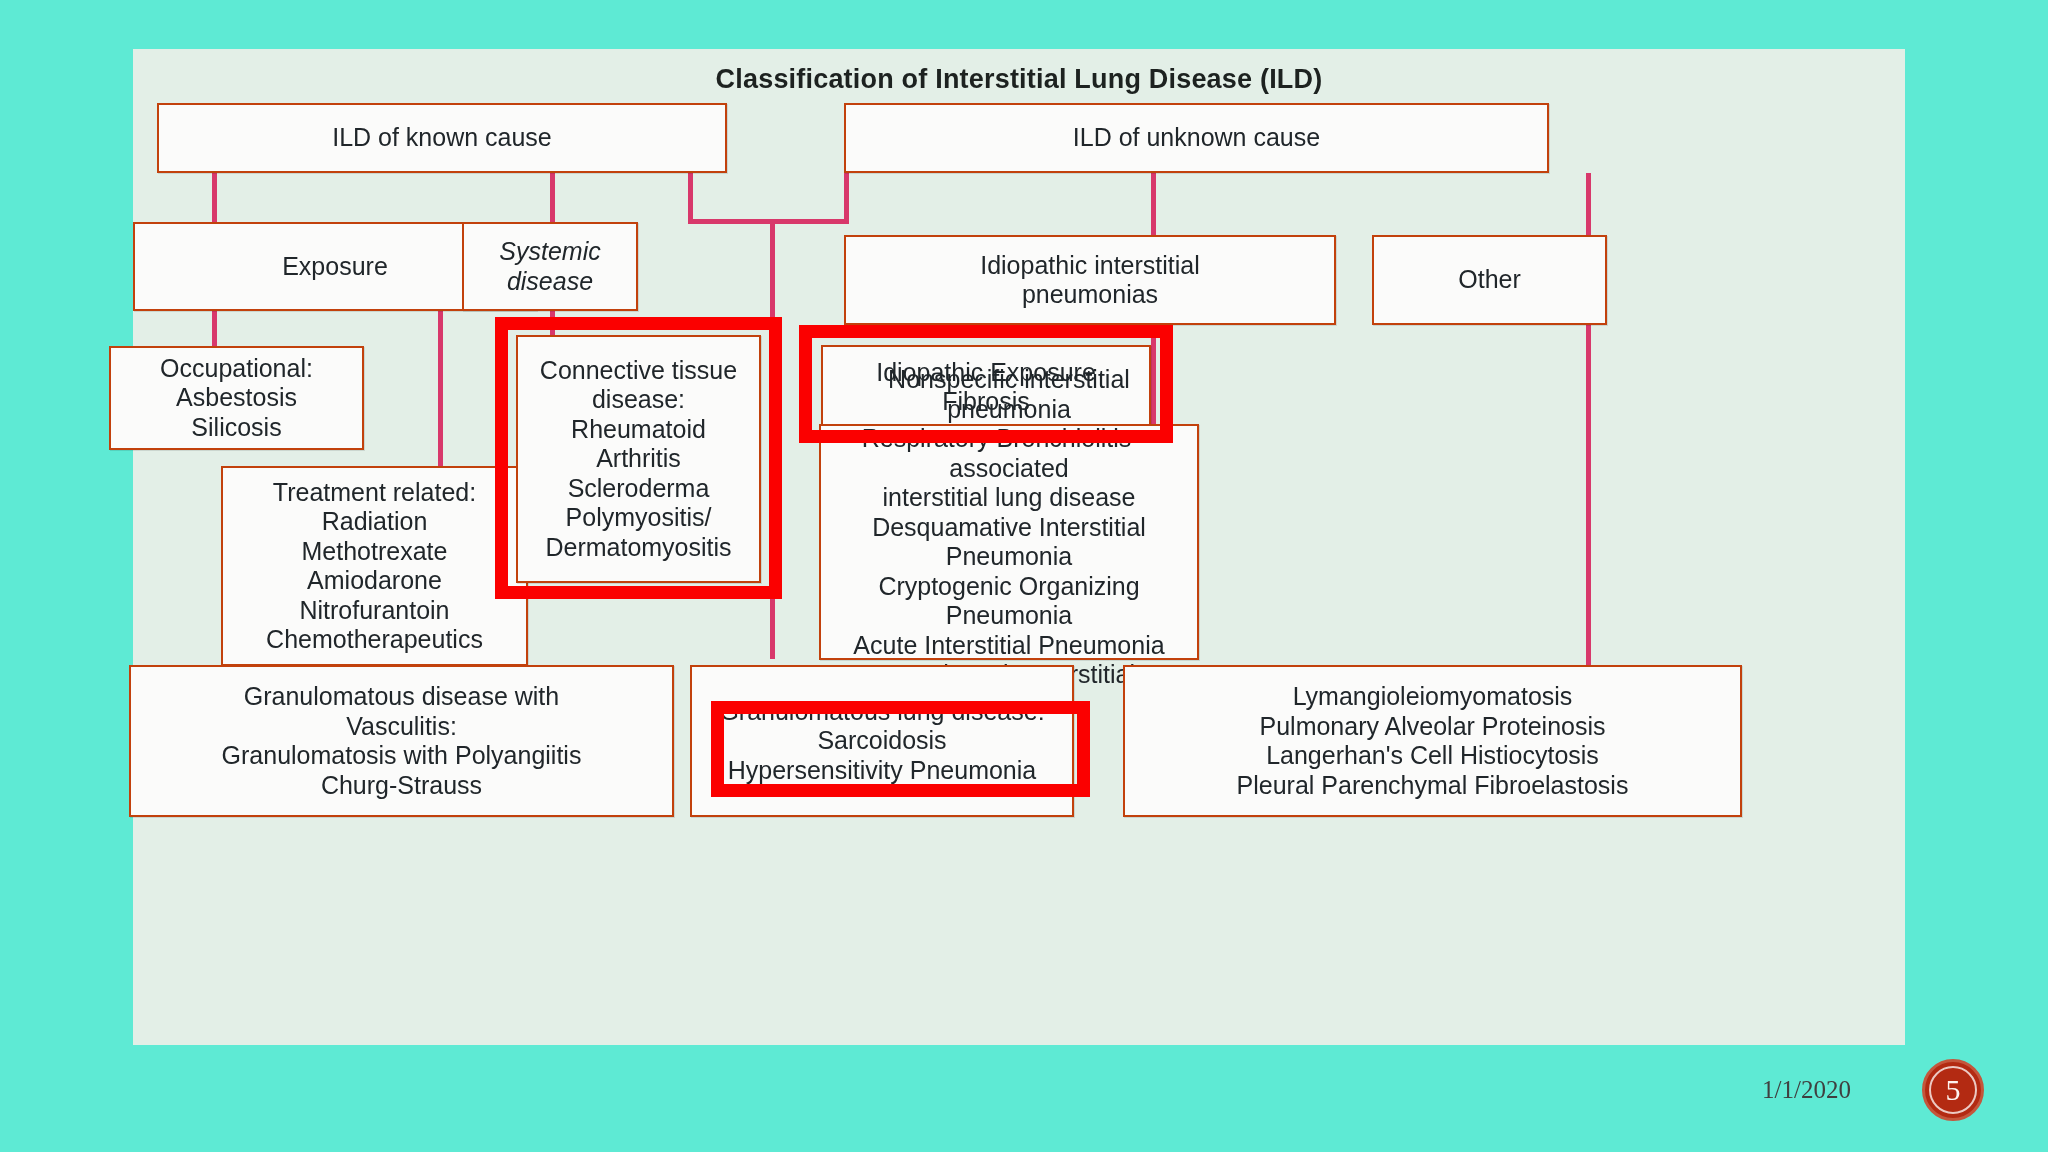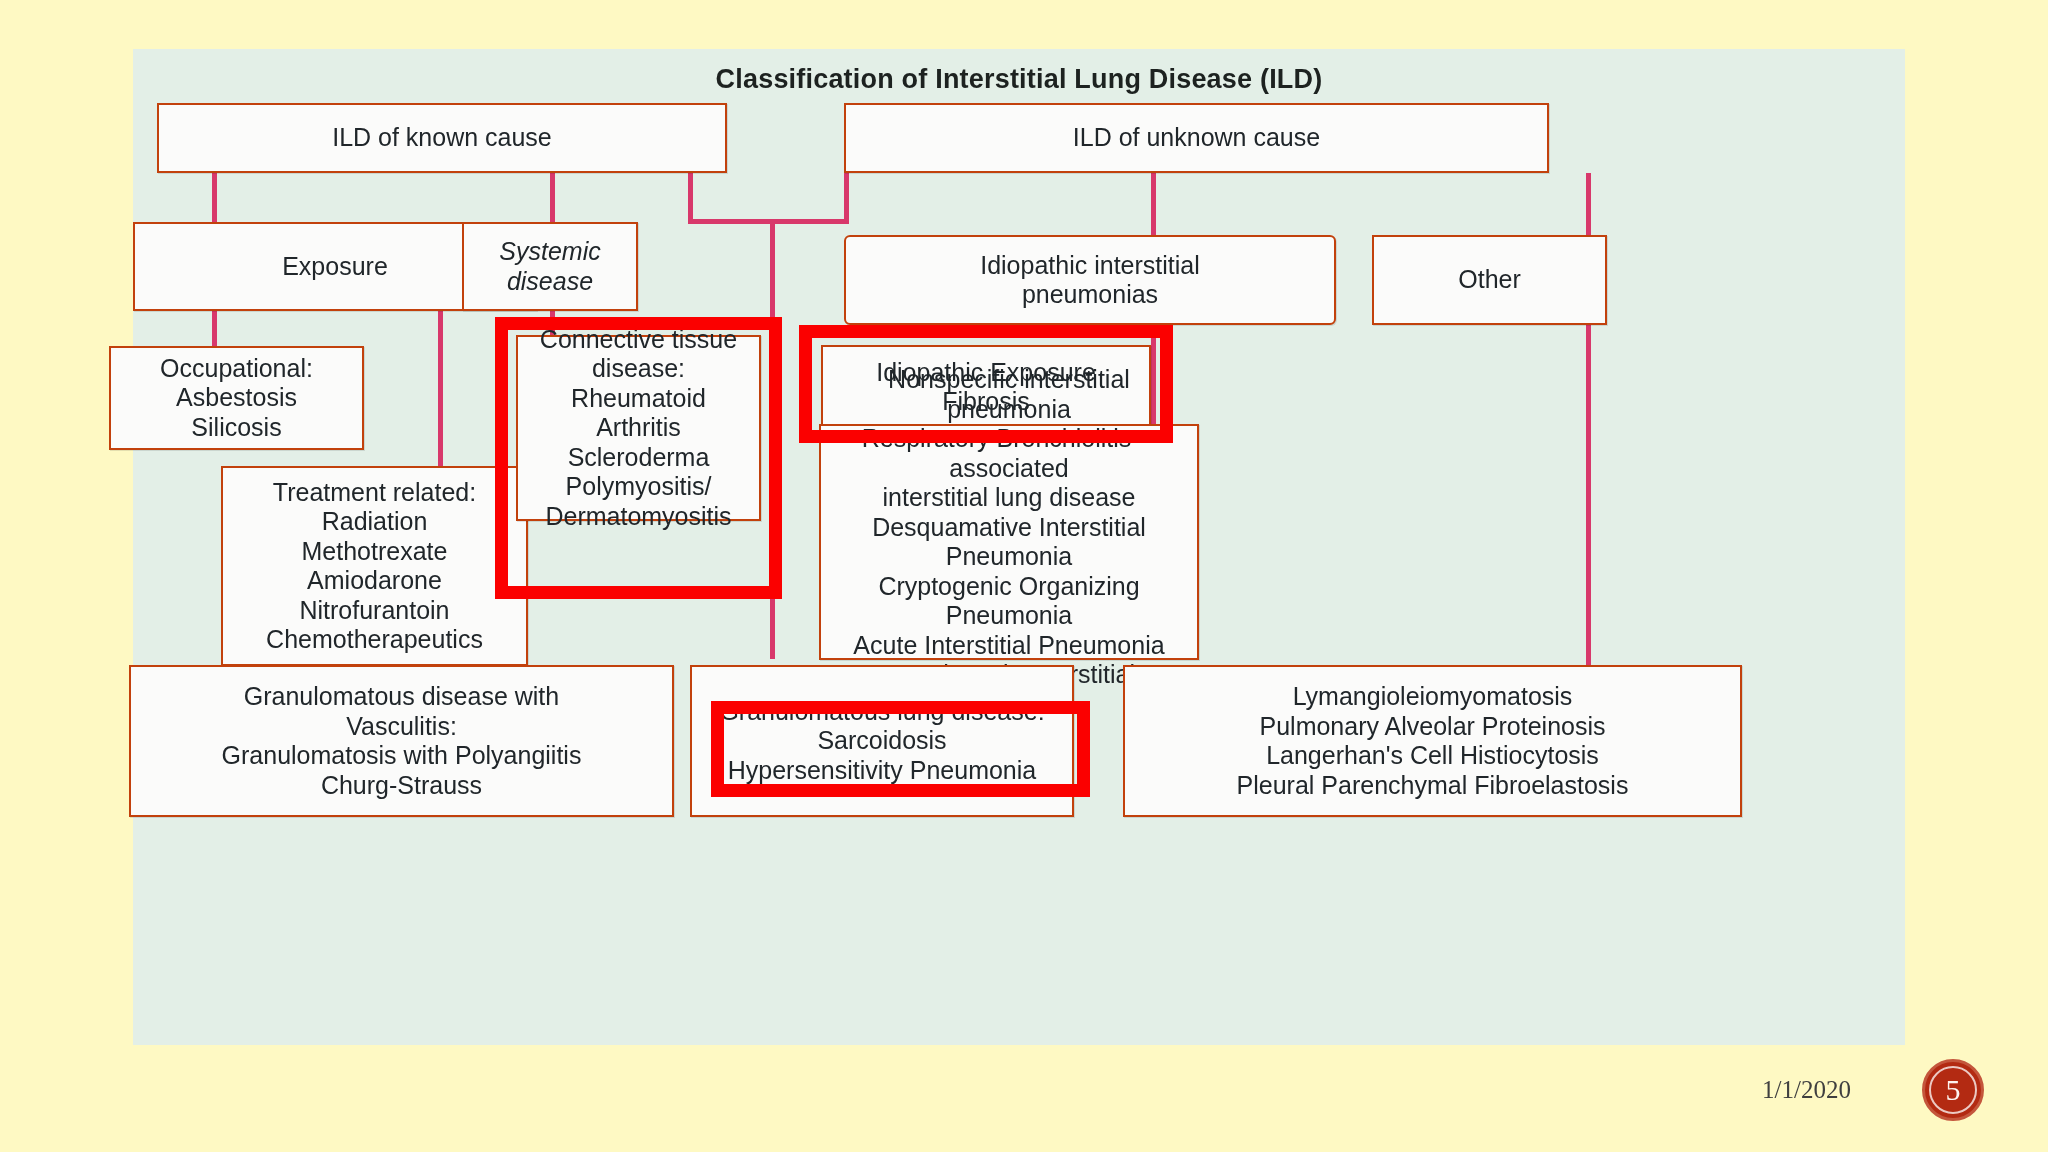--- a/index.html
+++ b/index.html
@@ -14,21 +14,21 @@
     position: relative;
     overflow: hidden;
   }
 
   
   #slide {
     position: absolute;
     left: 0; top: 0;
     width: 2048px;
     height: 1152px;
-    background: #fef9c3;
+    background: #5eead4;
   }
 
   
   #panel {
     position: absolute;
     left: 133px;
     top: 49px;
     width: 1772px;
     height: 996px;
     background: #e3efe7;
@@ -171,21 +171,21 @@
 
     <div class="node" style="left:0px; top:173px; width:404px; height:89px;">
       <span class="txt">Exposure</span>
     </div>
 
     <div class="node" style="left:329px; top:173px; width:176px; height:89px;font-style:italic;">
       <span class="txt">Systemic
 disease</span>
     </div>
 
-    <div class="node" style="left:711px; top:186px; width:492px; height:90px;border-radius:6px;">
+    <div class="node" style="left:711px; top:186px; width:492px; height:90px;">
       <span class="txt">Idiopathic interstitial
 pneumonias</span>
     </div>
 
     <div class="node" style="left:1239px; top:186px; width:235px; height:90px;">
       <span class="txt">Other</span>
     </div>
 
     <div class="node" style="left:-24px; top:297px; width:255px; height:104px; font-size:25px;">
       <span class="txt">Occupational:
@@ -195,21 +195,21 @@
 
     <div class="node" style="left:64px; top:417px; width:307px; height:200px; font-size:25px;margin-left:24px;">
       <span class="txt">Treatment related:
 Radiation
 Methotrexate
 Amiodarone
 Nitrofurantoin
 Chemotherapeutics</span>
     </div>
 
-    <div class="node" style="left:383px; top:286px; width:245px; height:186px; font-size:25px;">
+    <div class="node" style="left:383px; top:286px; width:245px; height:248px; font-size:25px;">
       <span class="txt">Connective tissue
 disease:
 Rheumatoid
 Arthritis
 Scleroderma
 Polymyositis/
 Dermatomyositis</span>
     </div>
 
     <div class="node" style="left:688px; top:296px; width:330px; height:84px; font-size:25px;">

